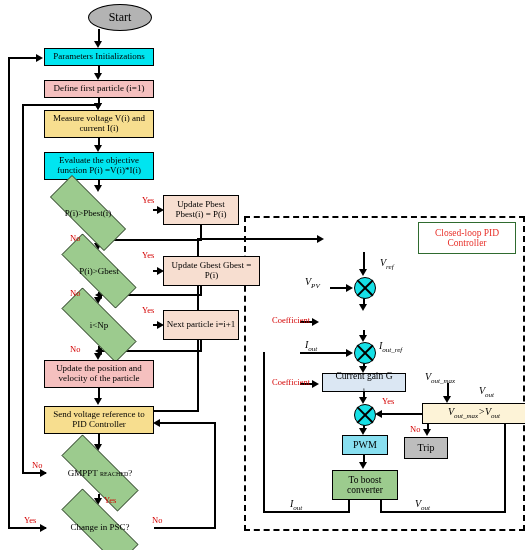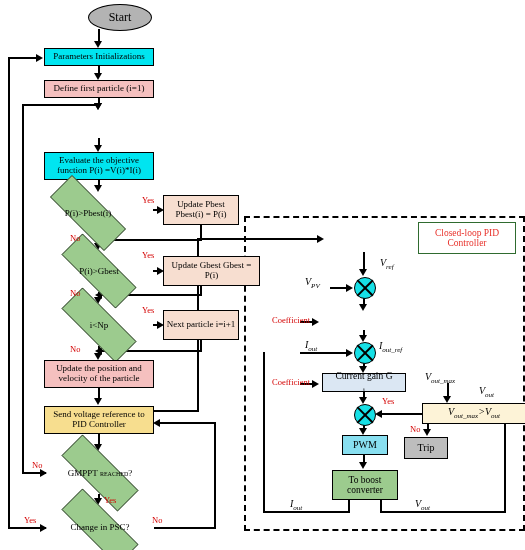--- a/index.html
+++ b/index.html
@@ -59,20 +59,23 @@
   </div>
 
   <div class="node" style="left:44px;top:48px;width:110px;height:18px;background:#00e5f0;font-size:9px;">
     <span>Parameters Initializations</span>
   </div>
 
   <div class="node" style="left:44px;top:80px;width:110px;height:18px;background:#f5c0bf;font-size:9px;">
     <span>Define first particle (i=1)</span>
   </div>
 
+  <div class="node" style="left:44px;top:110px;width:110px;height:28px;background:#f7de8f;font-size:9px;">
+    <span>Measure voltage V(i) and current I(i)</span>
+  </div>
 
   <div class="node" style="left:44px;top:152px;width:110px;height:28px;background:#00e5f0;font-size:9px;">
     <span>Evaluate the objective function P(i) =V(i)*I(i)</span>
   </div>
 
   <div class="dia" style="left:34px;top:191px;width:108px;height:44px;">
     <div class="sh"></div>
     <div class="tx">
         <span>P(i)&gt;Pbest(i)</span>
       </div>

